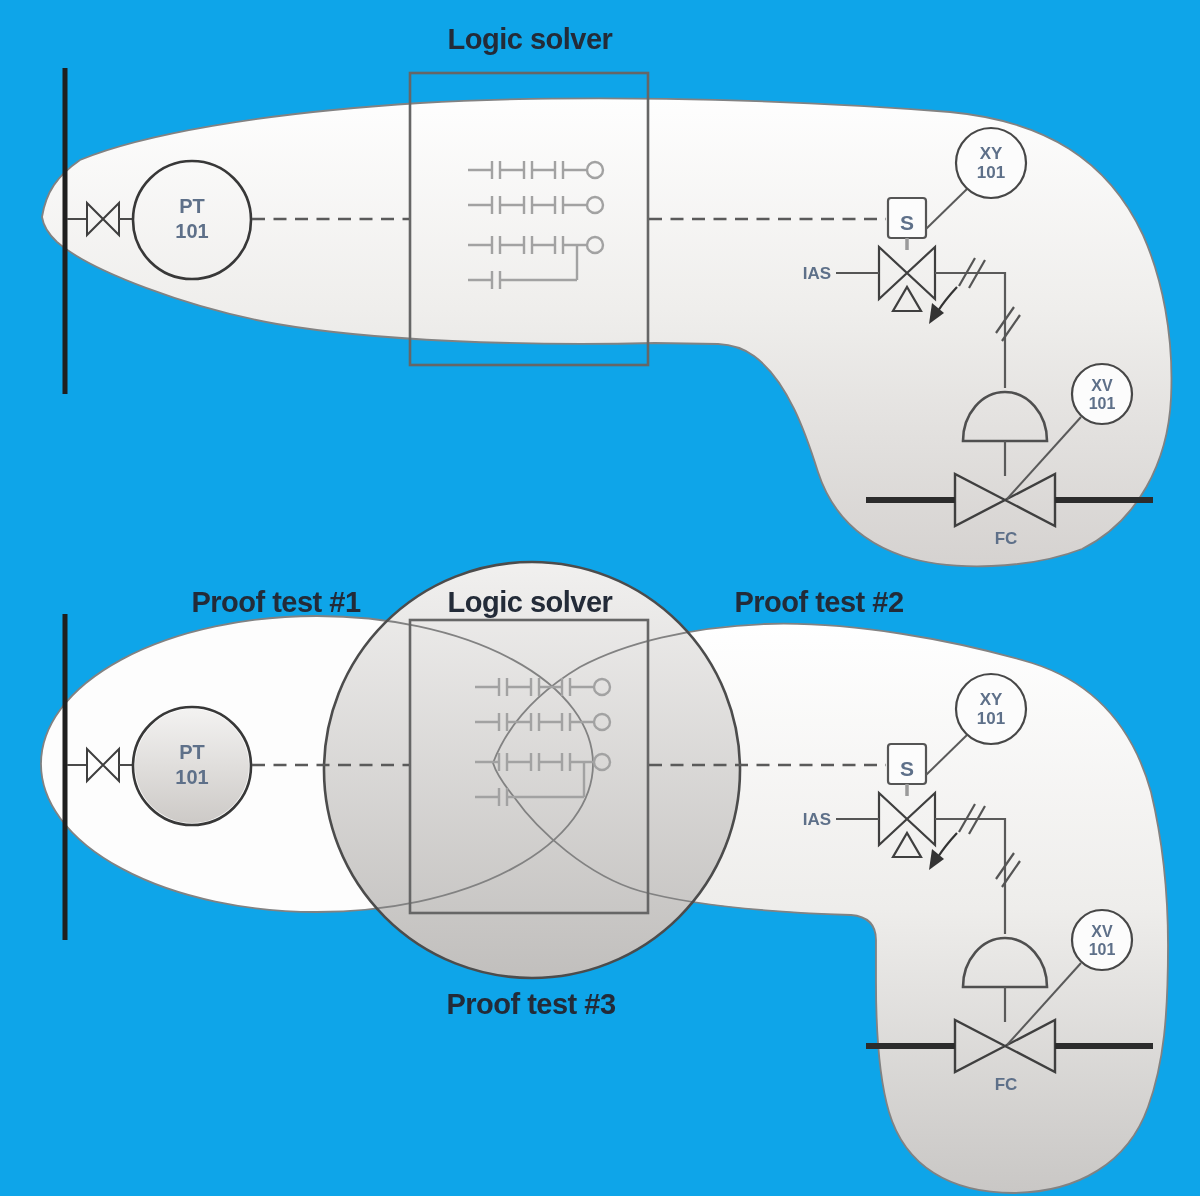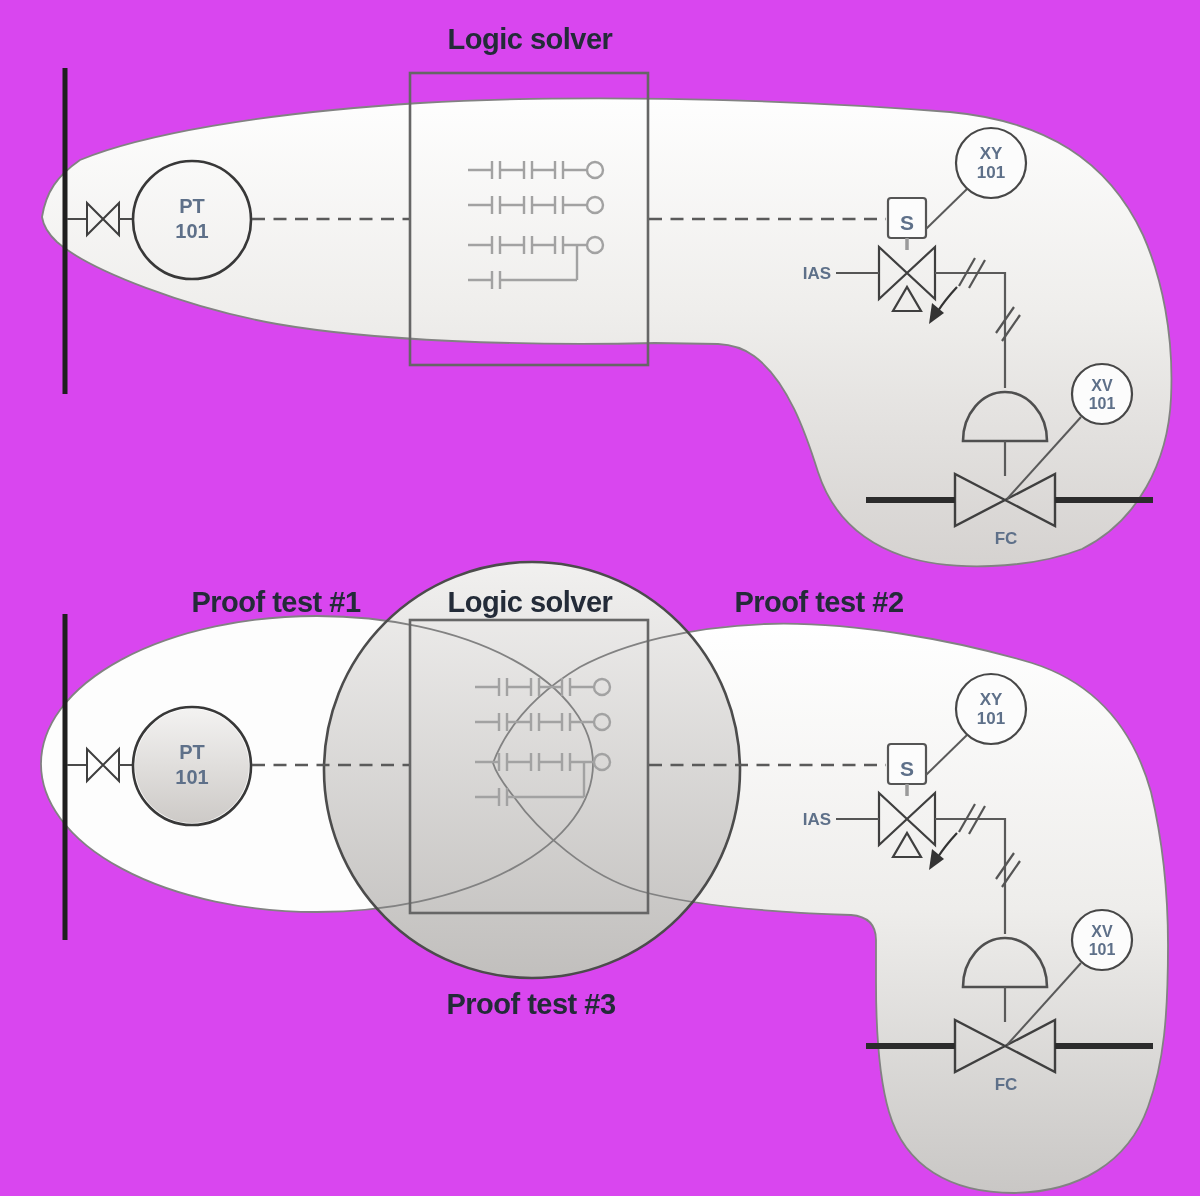--- a/index.html
+++ b/index.html
@@ -1,16 +1,16 @@
 <!DOCTYPE html>
 <html><head>
 <meta charset="utf-8">
 <style>
   html,body{margin:0;padding:0;background:#ffffff;}
-  .stage{position:relative;width:1200px;height:1196px;background:#d946ef;overflow:hidden;}
+  .stage{position:relative;width:1200px;height:1196px;background:#0ea5e9;overflow:hidden;}
   svg{display:block;}
   .t-label{font-family:"Liberation Sans",sans-serif;font-weight:bold;fill:#232b38;letter-spacing:-0.5px;text-anchor:middle;}
   .t-inst{font-family:"Liberation Sans",sans-serif;font-weight:bold;fill:#5e7089;text-anchor:middle;}
   .t-inst-end{font-family:"Liberation Sans",sans-serif;font-weight:bold;fill:#5e7089;text-anchor:end;}
 </style>
 </head>
 <body>
 
 <div class="stage">
 <svg width="1200" height="1196" viewBox="0 0 1200 1196" xmlns="http://www.w3.org/2000/svg">

